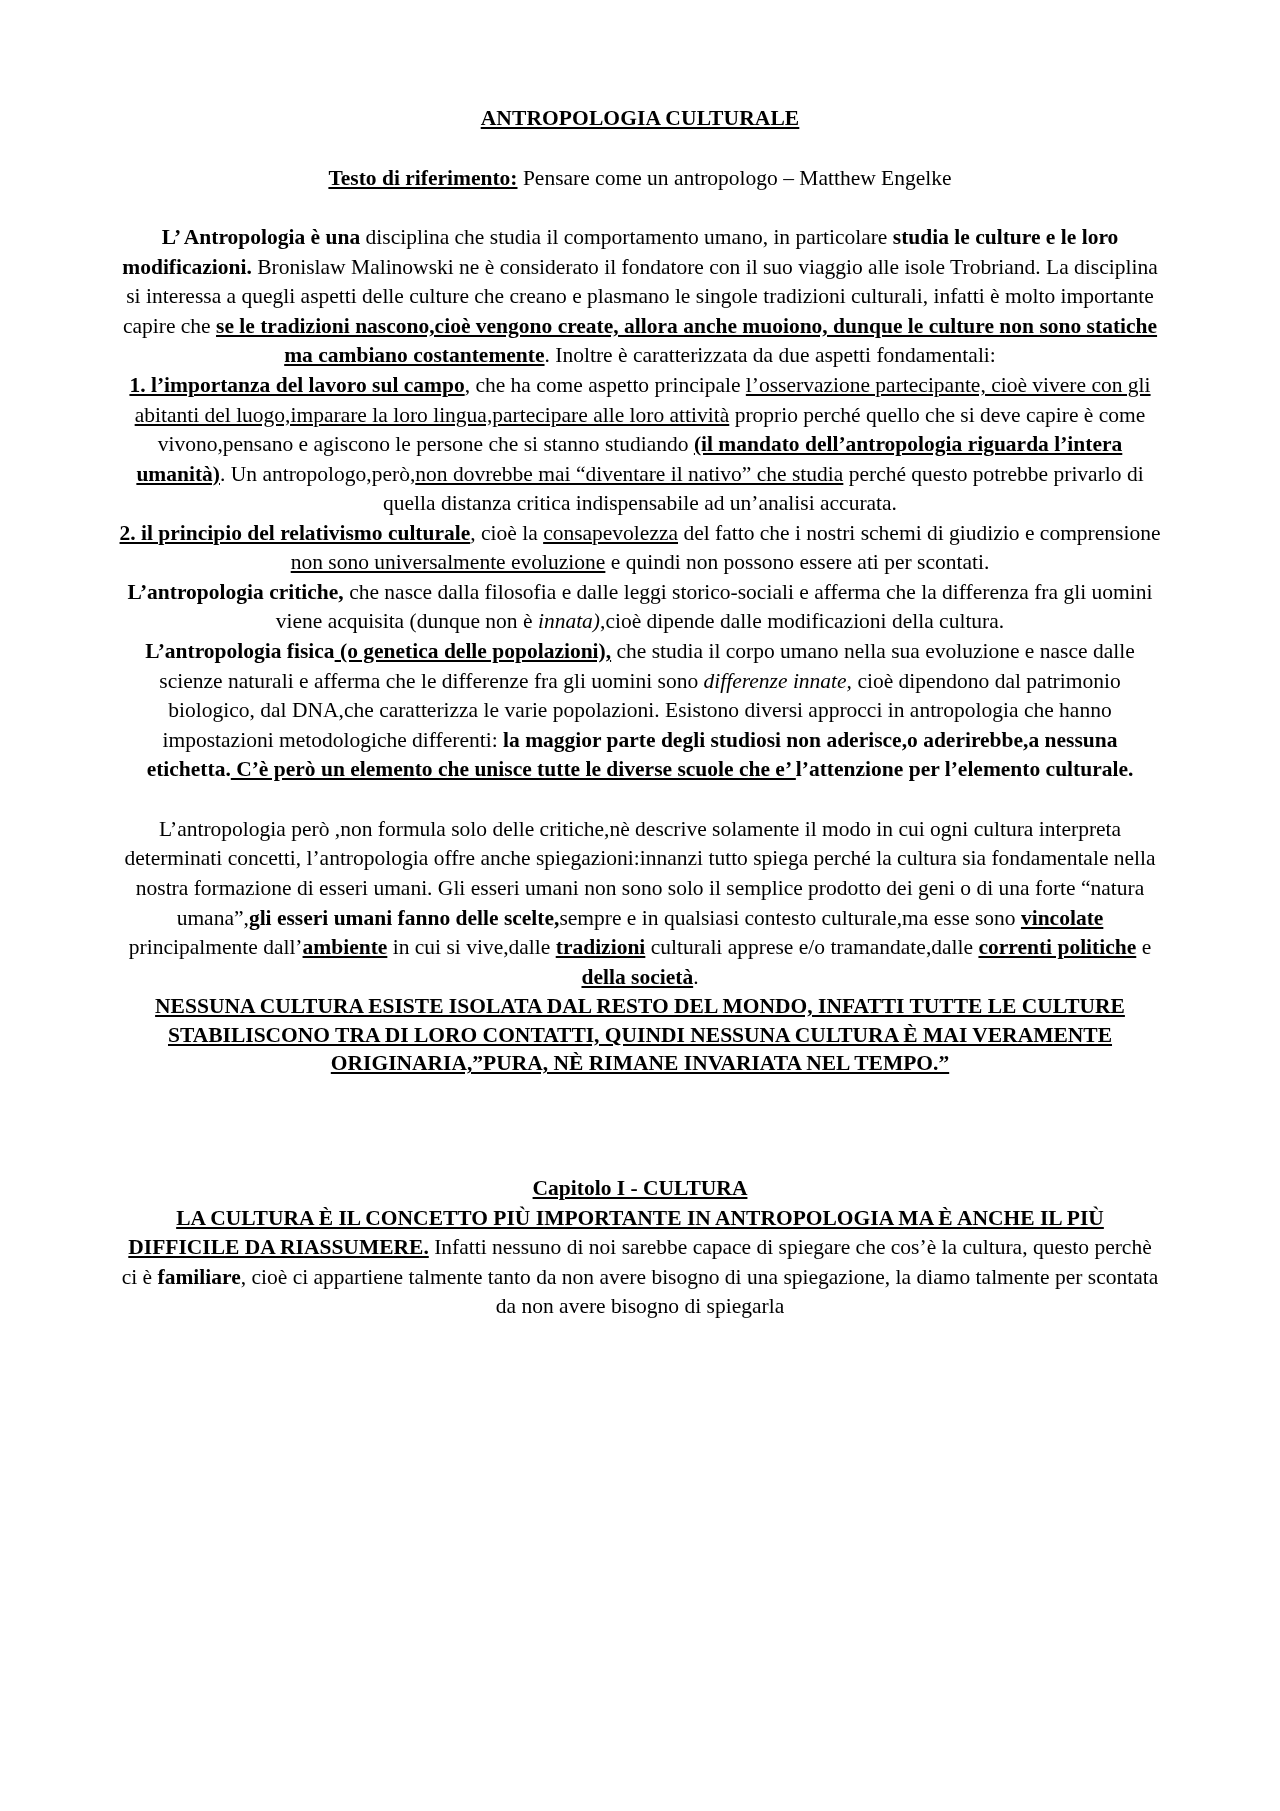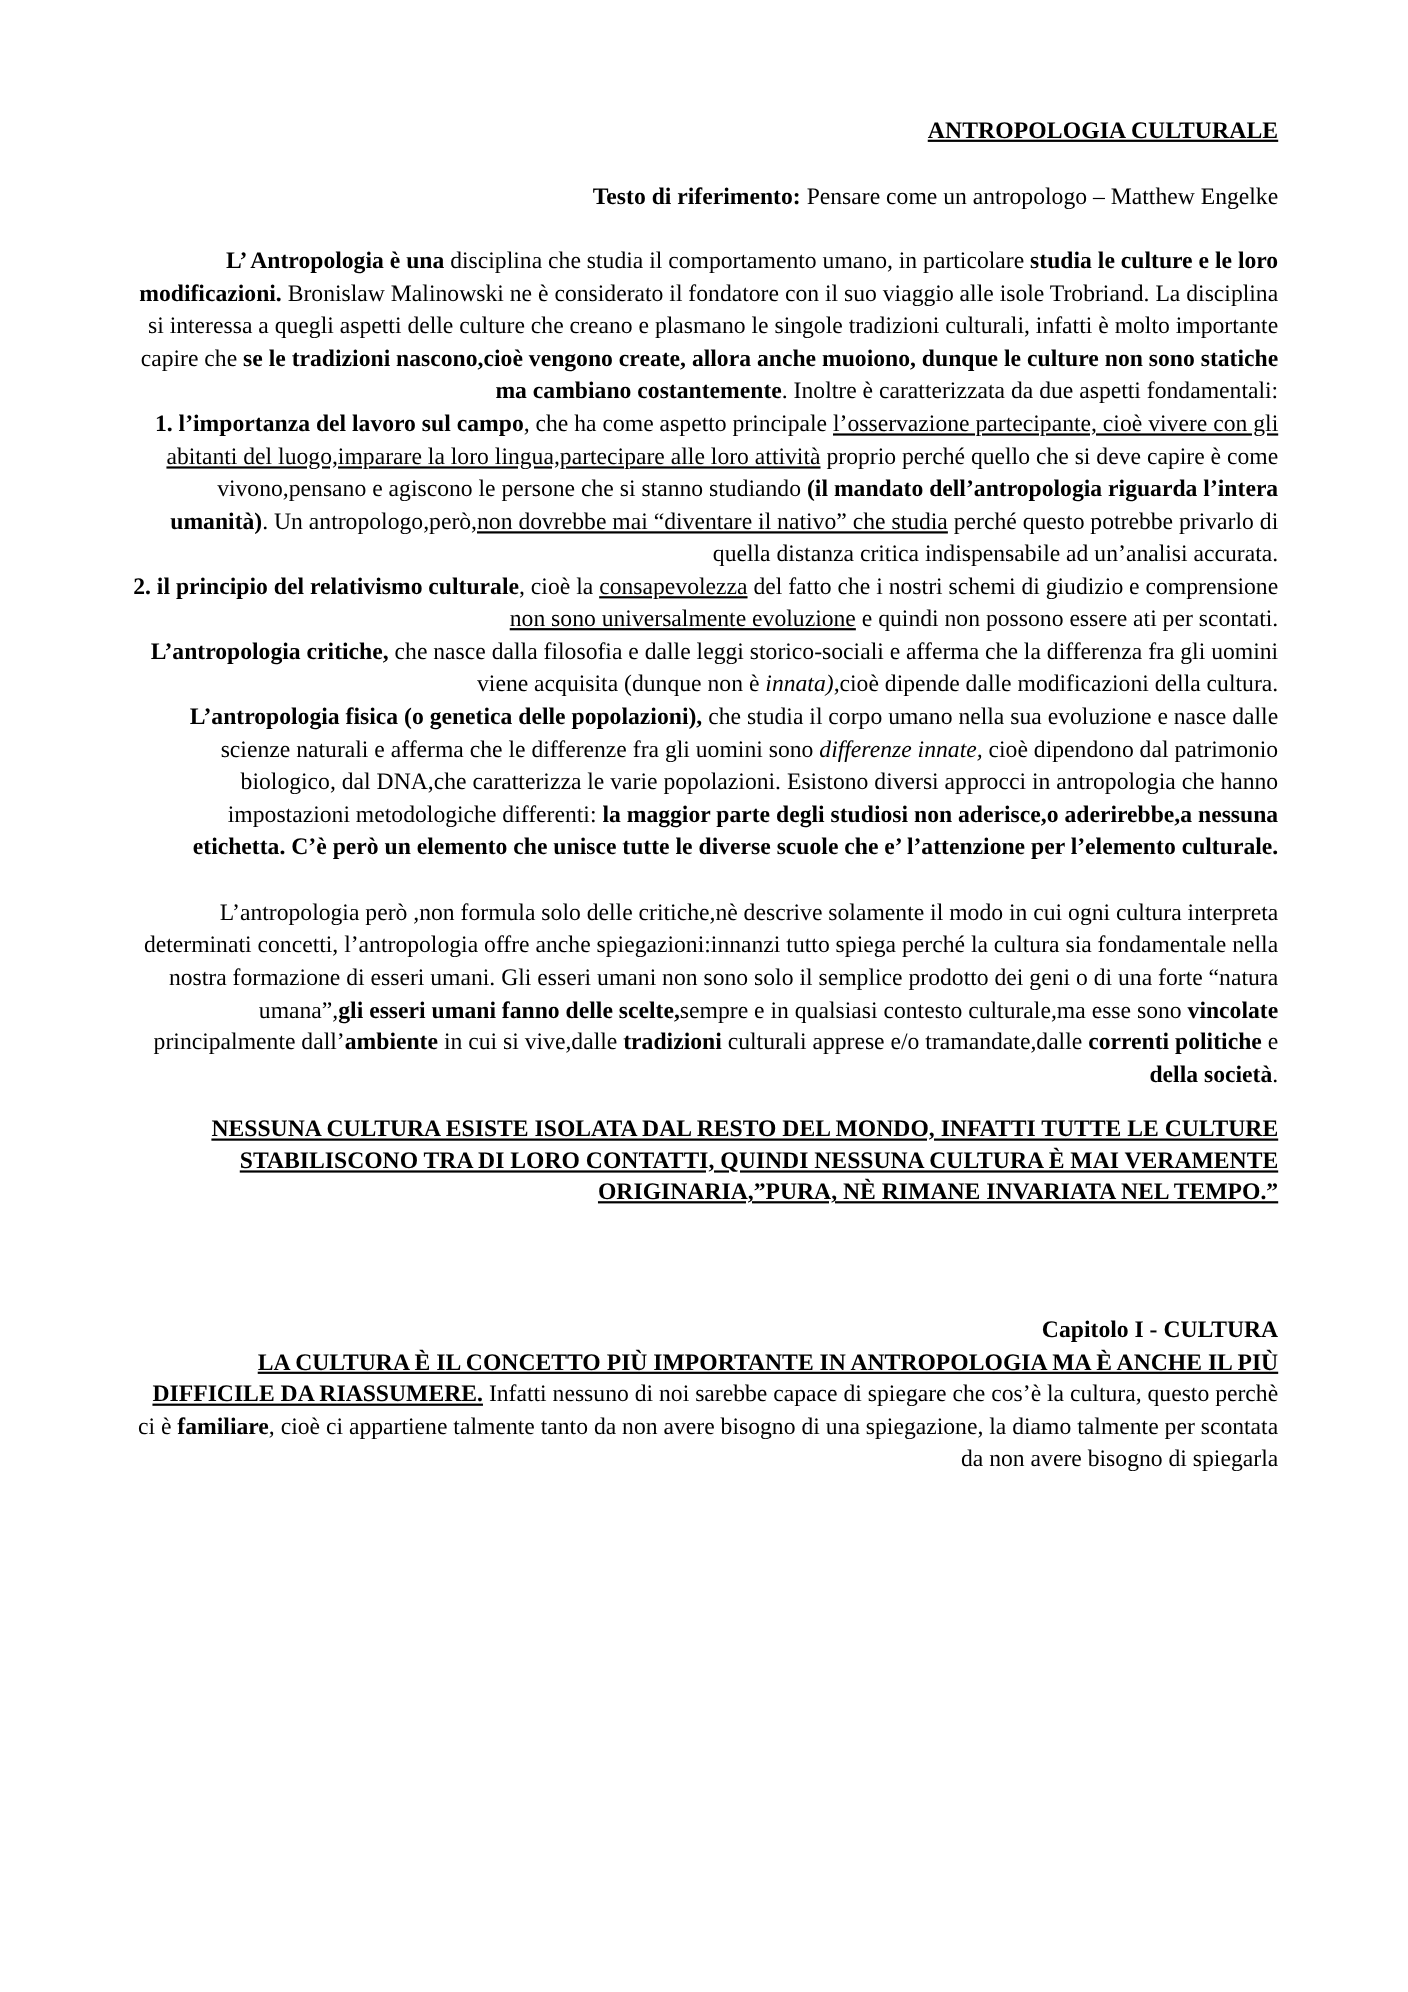--- a/index.html
+++ b/index.html
@@ -16,45 +16,44 @@
   .page {
     width: 1280px;
     min-height: 1811px;
     box-sizing: border-box;
     padding: 104px 118px 60px 118px;
     background: #ffffff;
   }
   .doc {
     font-size: 21.5px;
     line-height: 1.375;
-    text-align: right;
+    text-align: center;
   }
   p {
     margin: 0;
   }
   .block {
     margin: 0 0 0 0;
   }
   .gap-md { height: 30px; }
   .gap-lg { height: 96px; }
   .title {
     font-weight: bold;
     text-decoration: underline;
     font-size: 21.5px;
     letter-spacing: 0.1px;
   }
-  b, .b { font-weight: bold; }
+  b, .b { font-weight: bold; text-decoration: underline; }
   u, .u { text-decoration: underline; }
   i, .i { }
   .bu { font-weight: bold; }
   .caps-head {
     font-weight: bold;
     text-decoration: underline;
     line-height: 1.33;
-    margin-top: 20px;
   }
 </style>
 </head>
 <body>
 
 <div class="page">
   <div class="doc">
 
     <p class="title">ANTROPOLOGIA CULTURALE</p>
 

